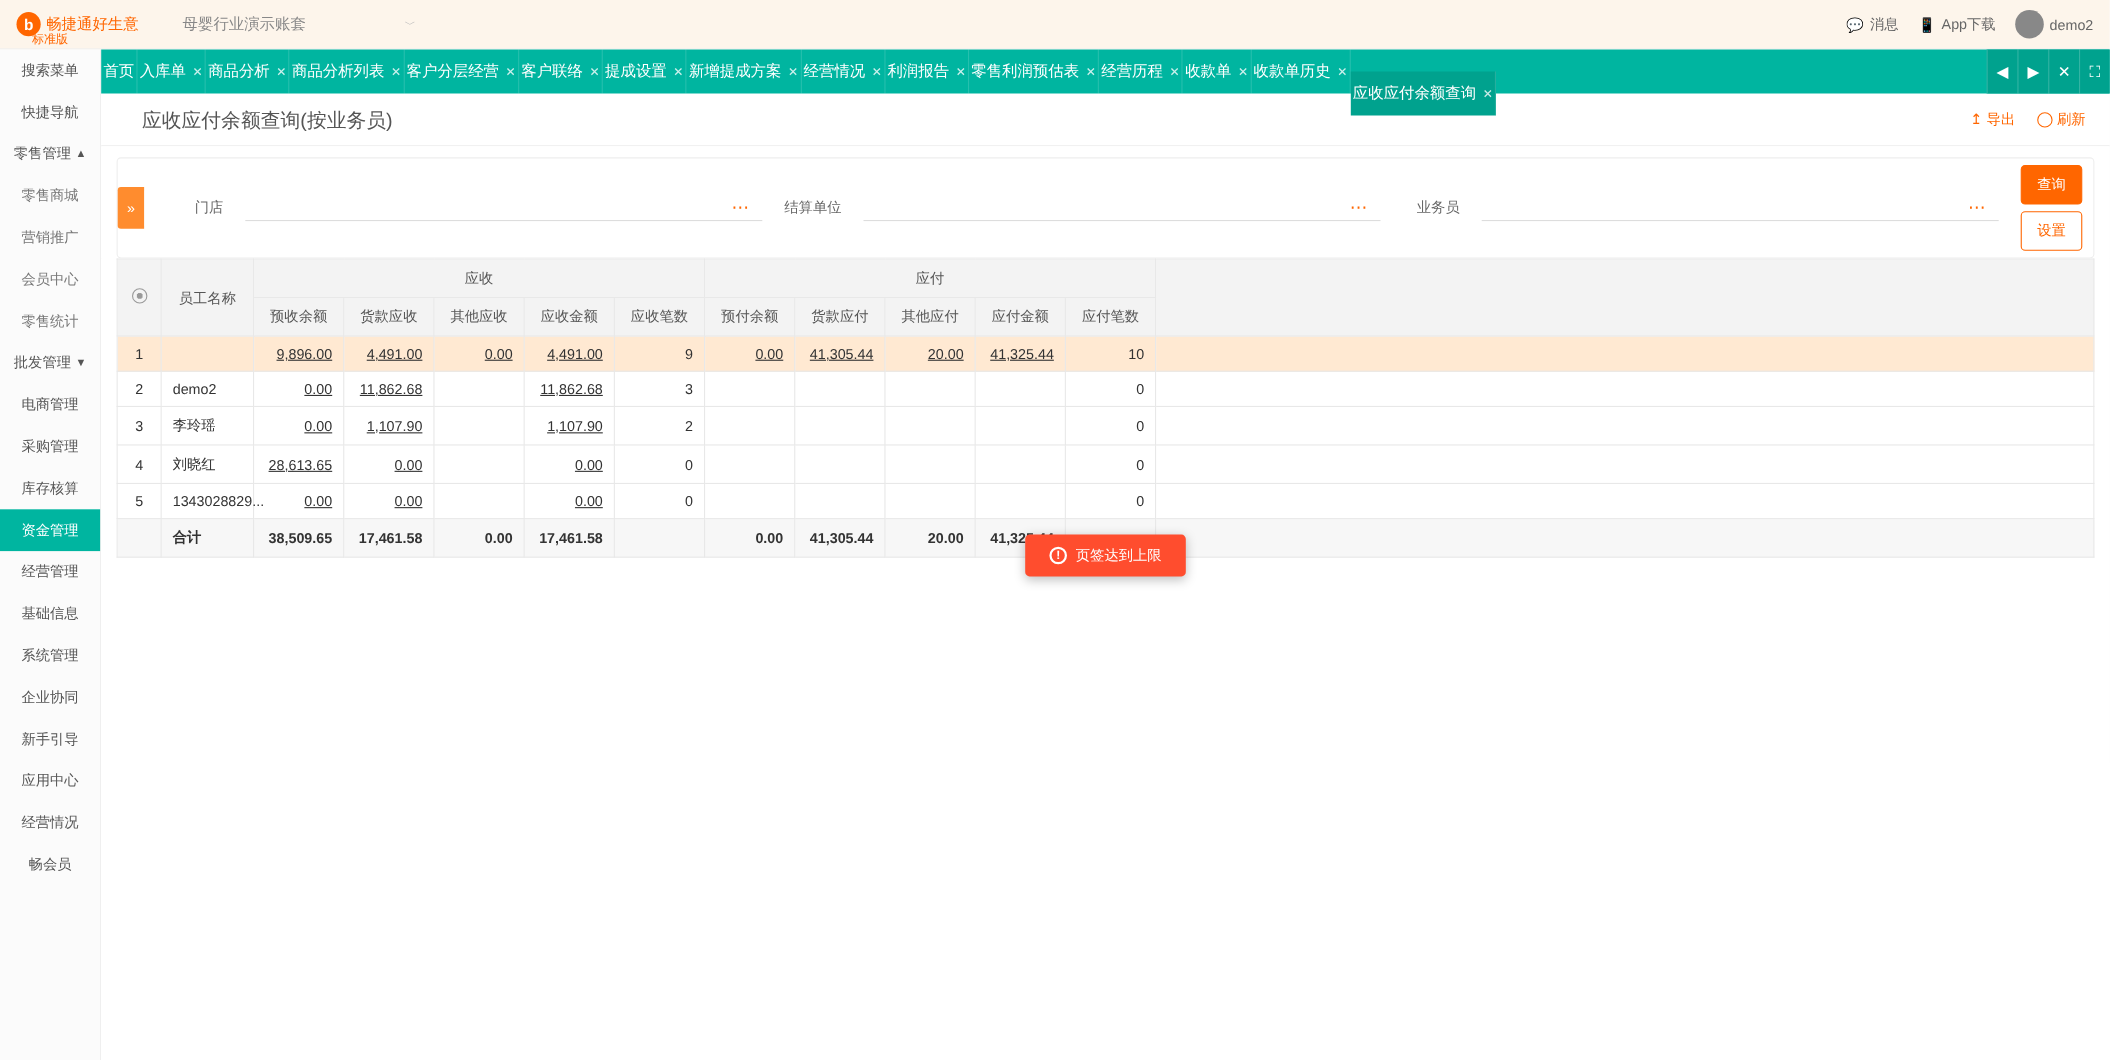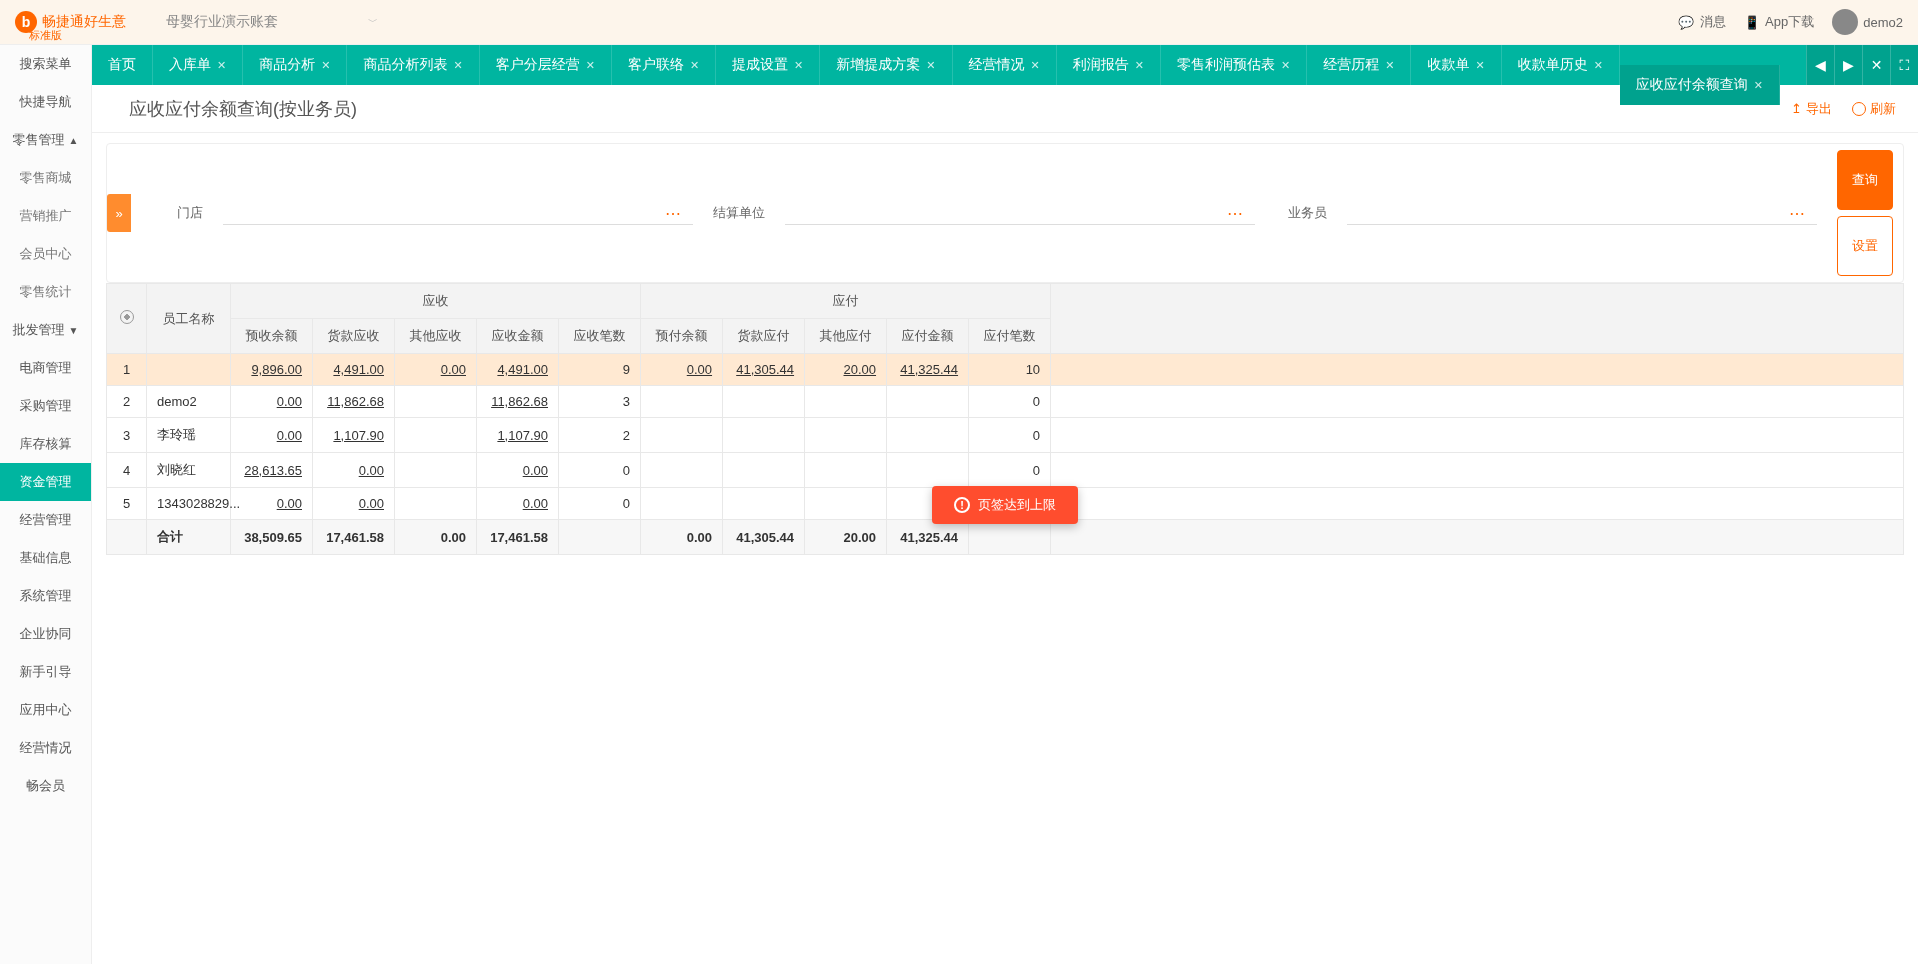--- a/index.html
+++ b/index.html
@@ -22,21 +22,21 @@
 .sidebar { width: 92px; background: #fbfbfb; border-right: 1px solid #eee; display: flex; flex-direction: column; font-size: 13px; }
 .side-item { padding: 10px 8px; text-align: center; color: #555; cursor: pointer; display:flex; align-items:center; justify-content:center; gap:4px;}
 .side-item.active { background: #00b5a0; color: #fff; }
 .side-item.sub { color:#777; }
 .side-caret { font-size:10px;}
 
 .main { flex: 1; display: flex; flex-direction: column; min-width: 0; }
 
 
 .tabs { height: 40px; background: #00b5a0; display: flex; align-items: center; color: #fff; font-size: 14px; position: relative; }
-.tab { padding: 0 16px; height: 100%; display: flex; align-items: center; gap: 6px; cursor: pointer; white-space: nowrap; border-right: 1px solid rgba(255,255,255,0.15); text-align: center; }
+.tab { padding: 0 2px; height: 100%; display: flex; align-items: center; gap: 6px; cursor: pointer; white-space: nowrap; border-right: 1px solid rgba(255,255,255,0.15); text-align: center; }
 .tab.active { background: #00a28e; margin-top: 40px; }
 .tab .x { font-size: 11px; opacity: .8; }
 .tab-scroll { display:flex; align-items:center; height:100%; background:#00a28e; }
 .tab-btn { width:28px; height:100%; display:flex; align-items:center; justify-content:center; border-left:1px solid rgba(255,255,255,0.2); cursor:pointer;}
 
 
 .titlebar { height: 48px; background: #fff; display: flex; align-items: center; padding: 0 22px; border-bottom: 1px solid #eee; }
 .page-title { font-size: 18px; color: #555; margin-left: 15px; }
 .title-actions { margin-left: auto; display: flex; gap: 20px; color: #ff6600; }
 .ta { display: flex; align-items: center; gap: 4px; cursor: pointer; }
@@ -45,21 +45,21 @@
 
 
 .filterbar { padding: 10px 14px 0 14px; background:#fff;}
 .filter-row { display:flex; align-items:center; background:#fff; border:1px solid #eee; border-radius:4px; }
 .expand-btn { width: 24px; height: 38px; background: #ff8c2e; color:#fff; display:flex; align-items:center; justify-content:center; border-radius:3px 0 0 3px; cursor:pointer; margin-right:10px;}
 .filter-cell { flex:1; display:flex; align-items:center; height:38px; padding:0 10px; position:relative;justify-content:flex-end;}
 .filter-label { color:#666; margin-right:20px; min-width:52px; text-align:right;}
 .filter-input { flex:1; border:none; outline:none; border-bottom:1px solid #ddd; padding:4px 2px; font-size:13px; }
 .filter-more { color:#ff6600; font-size:16px; position:absolute; right:20px; cursor:pointer; letter-spacing:2px;}
 .filter-actions { display:flex; flex-direction:column; gap:6px; padding:6px 10px; }
-.btn { padding: 20px 14px; border-radius:4px; font-size:13px; cursor:pointer; border:1px solid; text-align:center;}
+.btn { padding: 8px 14px; border-radius:4px; font-size:13px; cursor:pointer; border:1px solid; text-align:center;}
 .btn-primary { background:#ff6600; color:#fff; border-color:#ff6600; }
 .btn-outline { background:#fff; color:#ff6600; border-color:#ff6600; }
 .expand-more-bar { text-align:center; color:#888; padding:6px 0 10px 0; cursor:pointer; font-size:12px; background:#fafafa; border:1px solid #eee; border-top:none; margin:0 0 8px 0;}
 
 
 .table-wrap { padding: 0 14px 14px 14px; flex:1; display:flex; flex-direction:column; min-height:0; background:#fff;}
 table { width:100%; border-collapse:collapse; table-layout:fixed; }
 th, td { border:1px solid #e8e8e8; padding:8px 10px; font-size:13px; }
 thead th { background:#f3f3f3; color:#555; font-weight:normal; text-align:center;}
 .gear-col{width:40px;}

